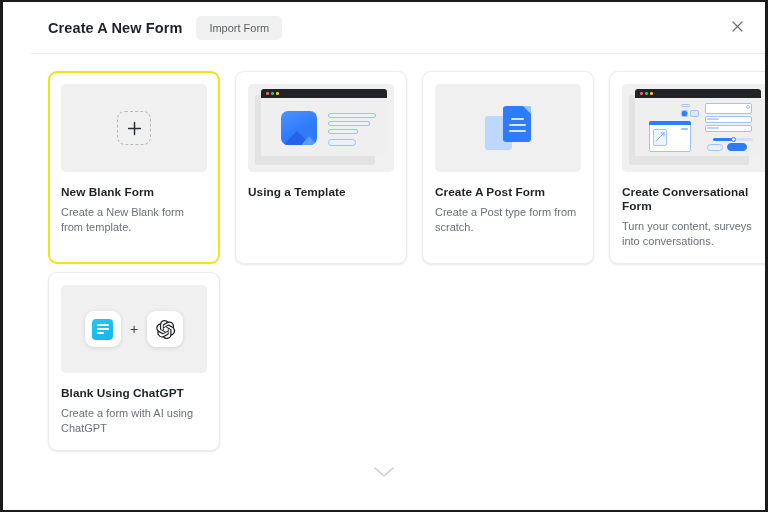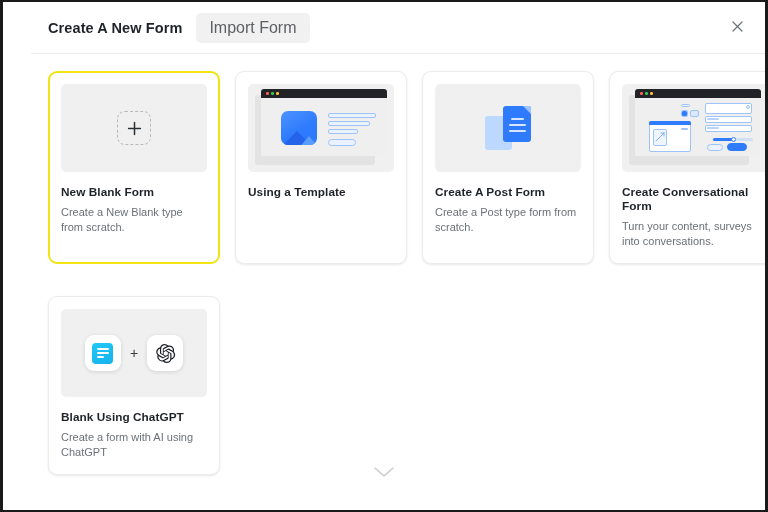--- a/index.html
+++ b/index.html
@@ -33,21 +33,21 @@
   #modal-title {
     font-size: 14.5px;
     font-weight: 700;
     color: #1f2328;
     letter-spacing: .1px;
   }
   #import-form-button {
     margin-left: 14px;
     background: #f1f1f1;
     color: #5c5f63;
-    font-size: 16px;
+    font-size: 11px;
     font-weight: 400;
     padding: 6px 13px;
     border-radius: 5px;
     border: none;
     cursor: pointer;
     font-family: "Liberation Sans", sans-serif;
   }
   #close-button {
     position: absolute;
     right: 16px; top: 12px;
@@ -58,21 +58,21 @@
     background: transparent;
     border: none;
   }
   #close-button svg { display: block; }
 
   
   #cards-grid {
     padding: 17px 17px 0 17px;
     display: grid;
     grid-template-columns: repeat(4, 172px);
-    gap: 32px 15px;
+    gap: 8px 15px;
     justify-content: start;
   }
   .card {
     position: relative;
     background: #ffffff;
     border: 1px solid #ececec;
     border-radius: 9px;
     padding: 12px 12px 14px 12px;
     box-shadow: 0 1px 3px rgba(16,24,40,.06), 0 1px 2px rgba(16,24,40,.04);
     cursor: pointer;
@@ -239,21 +239,21 @@
 
     <div class="card selected">
       <div class="thumb plain">
         <div class="plus-box">
           <svg width="15" height="15" viewBox="0 0 15 15">
             <path d="M7.5 1.6 V13.4 M1.6 7.5 H13.4" stroke="#2b2f33" stroke-width="1.5" stroke-linecap="round"></path>
           </svg>
         </div>
       </div>
       <div class="card-title">New Blank Form</div>
-      <div class="card-desc">Create a New Blank type from scratch.</div>
+      <div class="card-desc">Create a New Blank form from template.</div>
     </div>
 
     <div class="card">
       <div class="thumb">
         <div class="browser-wrap">
           <div class="browser-shadow"></div>
           <div class="browser">
             <div class="browser-bar">
               <span class="dot r"></span>
               <span class="dot y"></span>

